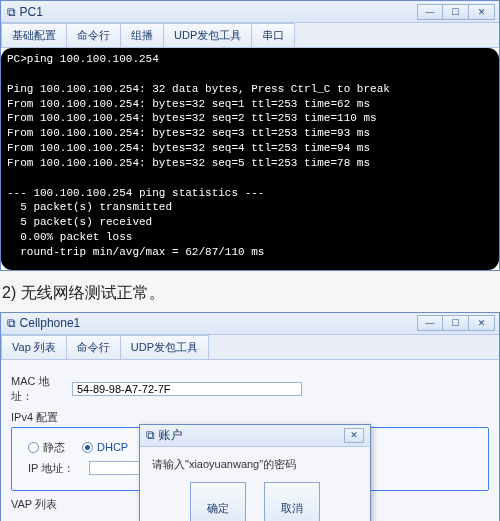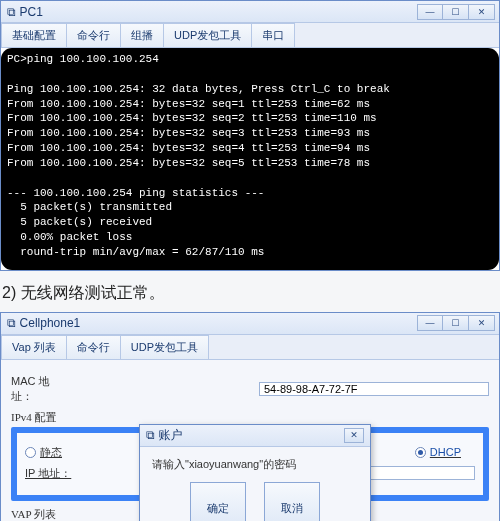--- a/index.html
+++ b/index.html
@@ -16,27 +16,27 @@
   .tabs { display: flex; background: #e9eef8; border-bottom: 1px solid #b6c8e6; }
   .tab { padding: 4px 10px; font-size: 11px; border: 1px solid #b6c8e6; border-bottom: none; background: linear-gradient(#f6f9fd,#e4ecf7); margin-right: -1px; color: #1a3a6e; }
 
   .terminal { background: #000; color: #fff; font-family: "Courier New", monospace; font-size: 11px; padding: 4px 6px 10px 6px; line-height: 1.35; white-space: pre; overflow: hidden; border-radius: 11px; }
   .terminal .line { white-space: pre; }
 
   .caption { font-size: 16px; color: #222; padding: 6px 2px 8px 2px; }
 
   .panel-body { background: #f4f6fb; padding: 8px 10px 10px 10px; position: relative; min-height: 236px; }
 
-  .row { display: flex; align-items: center; gap: 3px; margin: 6px 0; justify-content: space-between; }
+  .row { display: flex; align-items: center; gap: 3px; margin: 6px 0; }
   .lbl { width: 58px; text-align: left; color: #333; }
   .textfield { border: 1px solid #9cb3d8; background: #fff; height: 14px; padding: 1px 4px; font-size: 11px; }
   .w220 { width: 230px; }
 
-  .section-title { font-size: 11px; color: #333; margin-top: 4px; margin-bottom: 2px; font-family: Liberation Serif, serif; }
-  .section-box { border: 6px solid #3b82f6; border-radius: 2px; padding: 6px 8px 8px 8px; background: #f7f9fd; margin-bottom: 6px; position: relative; text-decoration: underline; }
+  .section-title { font-size: 11px; color: #333; margin-top: 4px; margin-bottom: 2px; }
+  .section-box { border: 1px solid #3b82f6; border-radius: 2px; padding: 6px 8px 8px 16px; background: #f7f9fd; margin-bottom: 6px; position: relative; }
 
   .radio { display: inline-flex; align-items: center; gap: 4px; margin-right: 14px; }
   .radio .dot { width: 11px; height: 11px; border: 1px solid #6b86b8; border-radius: 50%; display: inline-flex; align-items: center; justify-content: center; background: #fff; }
   .radio.selected .dot::after { content: ""; width: 5px; height: 5px; background: #2f5aa8; border-radius: 50%; display: block; }
   .radio .rl { color: #333; }
   .radio.selected .rl { color: #1a4fa8; font-weight: 500; }
 
   .dialog { position: absolute; left: 138px; top: 64px; width: 232px; border: 1px solid #6a8cc8; background: #f4f6fb; box-shadow: 2px 2px 6px rgba(0,0,0,0.25); z-index: 20; }
   .dialog .dlg-title { display: flex; justify-content: space-between; align-items: center; background: linear-gradient(#ecf1fb,#dbe6f6); padding: 2px 6px; font-size: 12px; color: #1a3a6e; border-bottom: 1px solid #b6c8e6; }
   .dialog .dlg-close { width: 20px; height: 15px; border: 1px solid #9cb3d8; background: linear-gradient(#f1f5fb,#d6e3f5); font-size: 9px; display:flex; align-items:center; justify-content:center; color:#2b4b80; }

